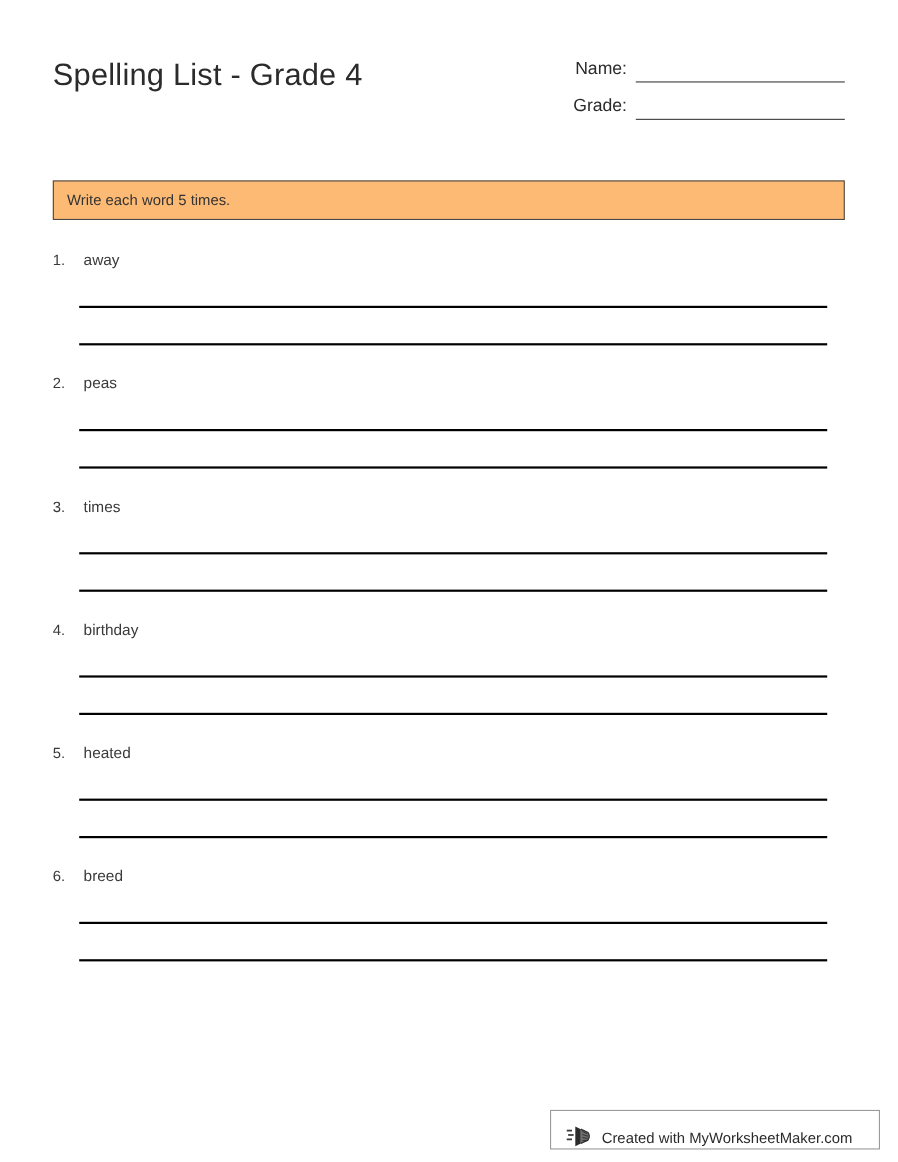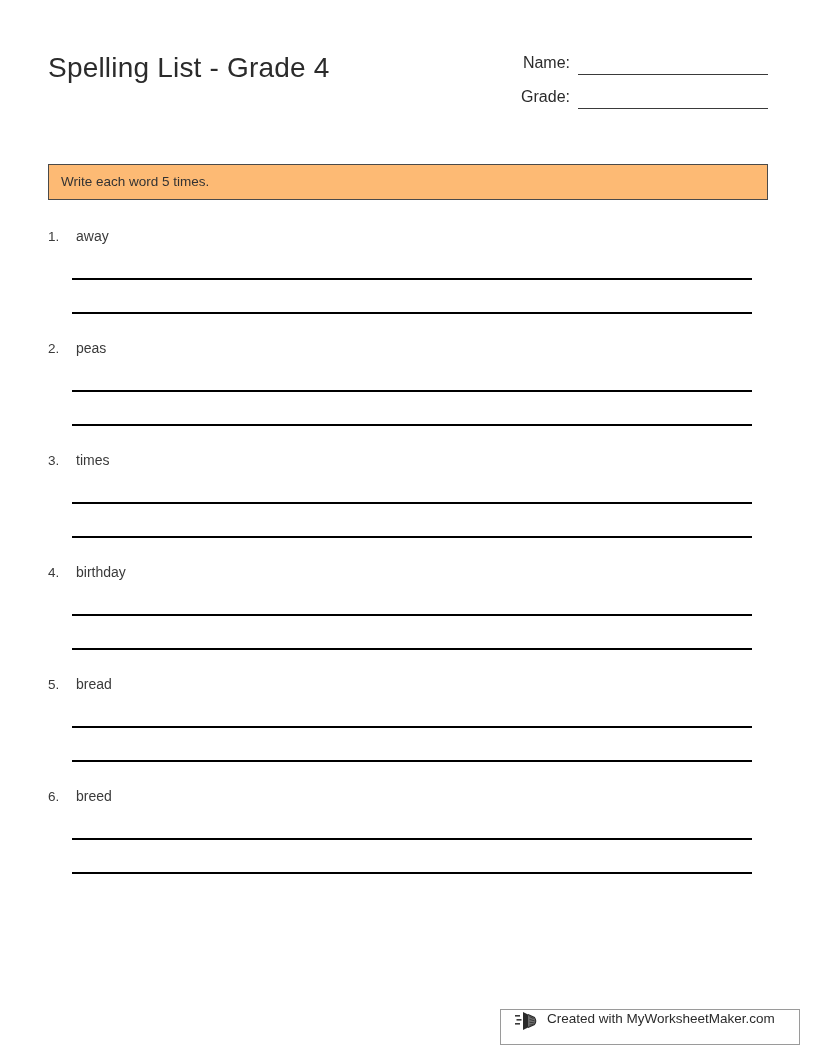--- a/index.html
+++ b/index.html
@@ -143,21 +143,21 @@
   .footer-badge {
     position: absolute;
     left: 500px;
     top: 1009px;
     width: 300px;
     height: 36px;
     box-sizing: border-box;
     border: 1px solid #9a9a9a;
     background: #ffffff;
     display: flex;
-    align-items: flex-start;
+    align-items: flex-end;
   }
 
   .badge-logo {
     width: 24px;
     height: 22px;
     margin-left: 14px;
     margin-right: 8px;
     flex: 0 0 auto;
   }
 
@@ -226,21 +226,21 @@
         <span class="word-number">4.</span>
         <span class="word-text">birthday</span>
       </div>
       <div class="write-line line-1"></div>
       <div class="write-line line-2"></div>
     </div>
 
     <div class="word-item">
       <div class="word-head">
         <span class="word-number">5.</span>
-        <span class="word-text">bread</span>
+        <span class="word-text">heated</span>
       </div>
       <div class="write-line line-1"></div>
       <div class="write-line line-2"></div>
     </div>
 
     <div class="word-item">
       <div class="word-head">
         <span class="word-number">6.</span>
         <span class="word-text">breed</span>
       </div>

